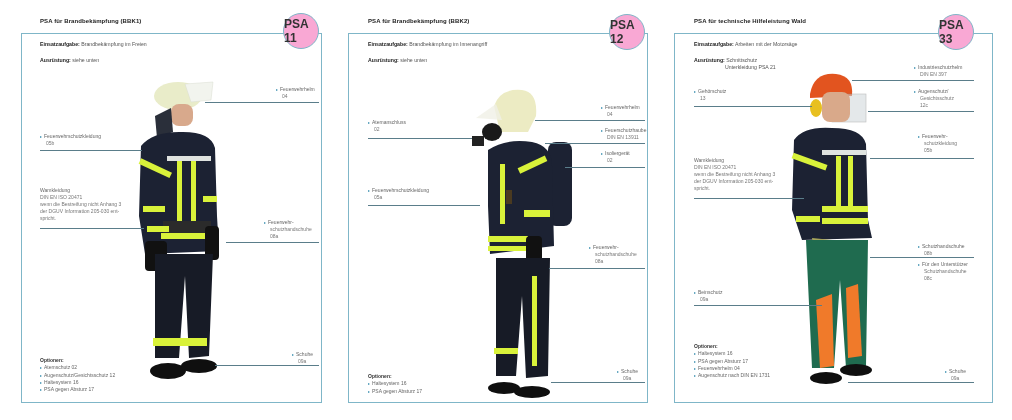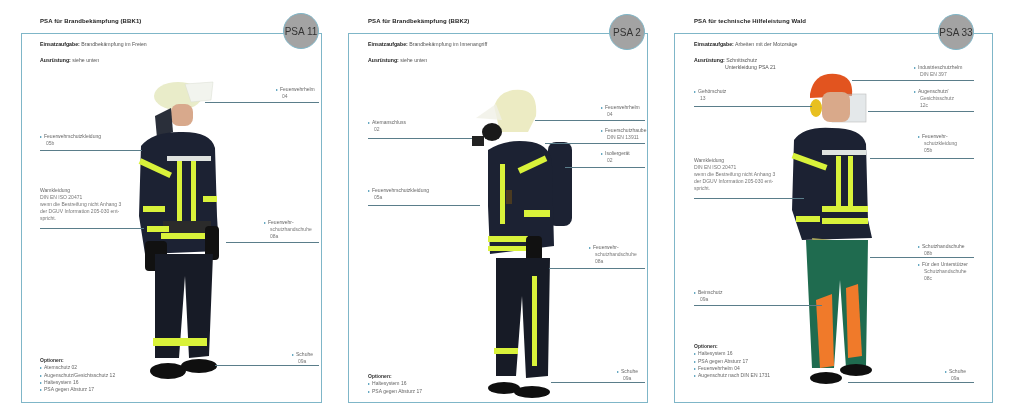--- a/index.html
+++ b/index.html
@@ -8,23 +8,23 @@
 
   .panel-title {
     position: absolute; font-size: 6px; font-weight: bold; color: #222;
     letter-spacing: 0.1px;
   }
   .panel {
     position: absolute; border: 1.2px solid #7fb6c8; background: #fff;
   }
   .badge {
     position: absolute; width: 36px; height: 36px; border-radius: 50%;
-    border: 1.2px solid #7fb6c8; background: #a3a3a3;
+    border: 1.2px solid #7fb6c8; background: #f9a8d4;
     display: flex; align-items: center; justify-content: center;
-    font-size: 10px; font-weight: normal; color: #333;
+    font-size: 12px; font-weight: bold; color: #333;
   }
   .meta { position: absolute; font-size: 5.2px; color: #555; line-height: 1.35; }
   .meta b { color: #222; font-weight: bold; }
 
   .label {
     position: absolute; font-size: 5px; color: #666; line-height: 1.4;
   }
   .label .bullet { color: #3a8fb0; font-size: 4px; margin-right: 2px; }
   .label .code { display: block; padding-left: 6px; color: #777; }
   .label.plain .code { padding-left: 0; }
@@ -111,21 +111,21 @@
 <div class="options" style="left:40px;top:357px;">
   <div class="head">Optionen:</div>
   <div><span class="bullet">▸</span><span>Atemschutz 02</span></div>
   <div><span class="bullet">▸</span><span>Augenschutz/Gesichtsschutz 12</span></div>
   <div><span class="bullet">▸</span><span>Haltesystem 16</span></div>
   <div><span class="bullet">▸</span><span>PSA gegen Absturz 17</span></div>
 </div>
 
 <div class="panel-title" style="left:368px;top:18px;">PSA für Brandbekämpfung (BBK2)</div>
 <div class="panel" style="left:348px;top:33px;width:300px;height:370px;"></div>
-<div class="badge" style="left:609px;top:14px;">PSA 2</div>
+<div class="badge" style="left:609px;top:14px;">PSA 12</div>
 
 <div class="meta" style="left:368px;top:41px;">
   <b>Einsatzaufgabe:</b> <span>Brandbekämpfung im Innenangriff</span>
 </div>
 <div class="meta" style="left:368px;top:57px;">
   <b>Ausrüstung:</b> <span>siehe unten</span>
 </div>
 
 <svg class="figure" style="left:466px;top:86px;" width="112" height="312" viewBox="0 0 112 312">
   <path d="M28 20 Q34 2 56 4 Q72 6 70 30 L62 46 L34 46 Z" fill="#ecebc3"></path>

